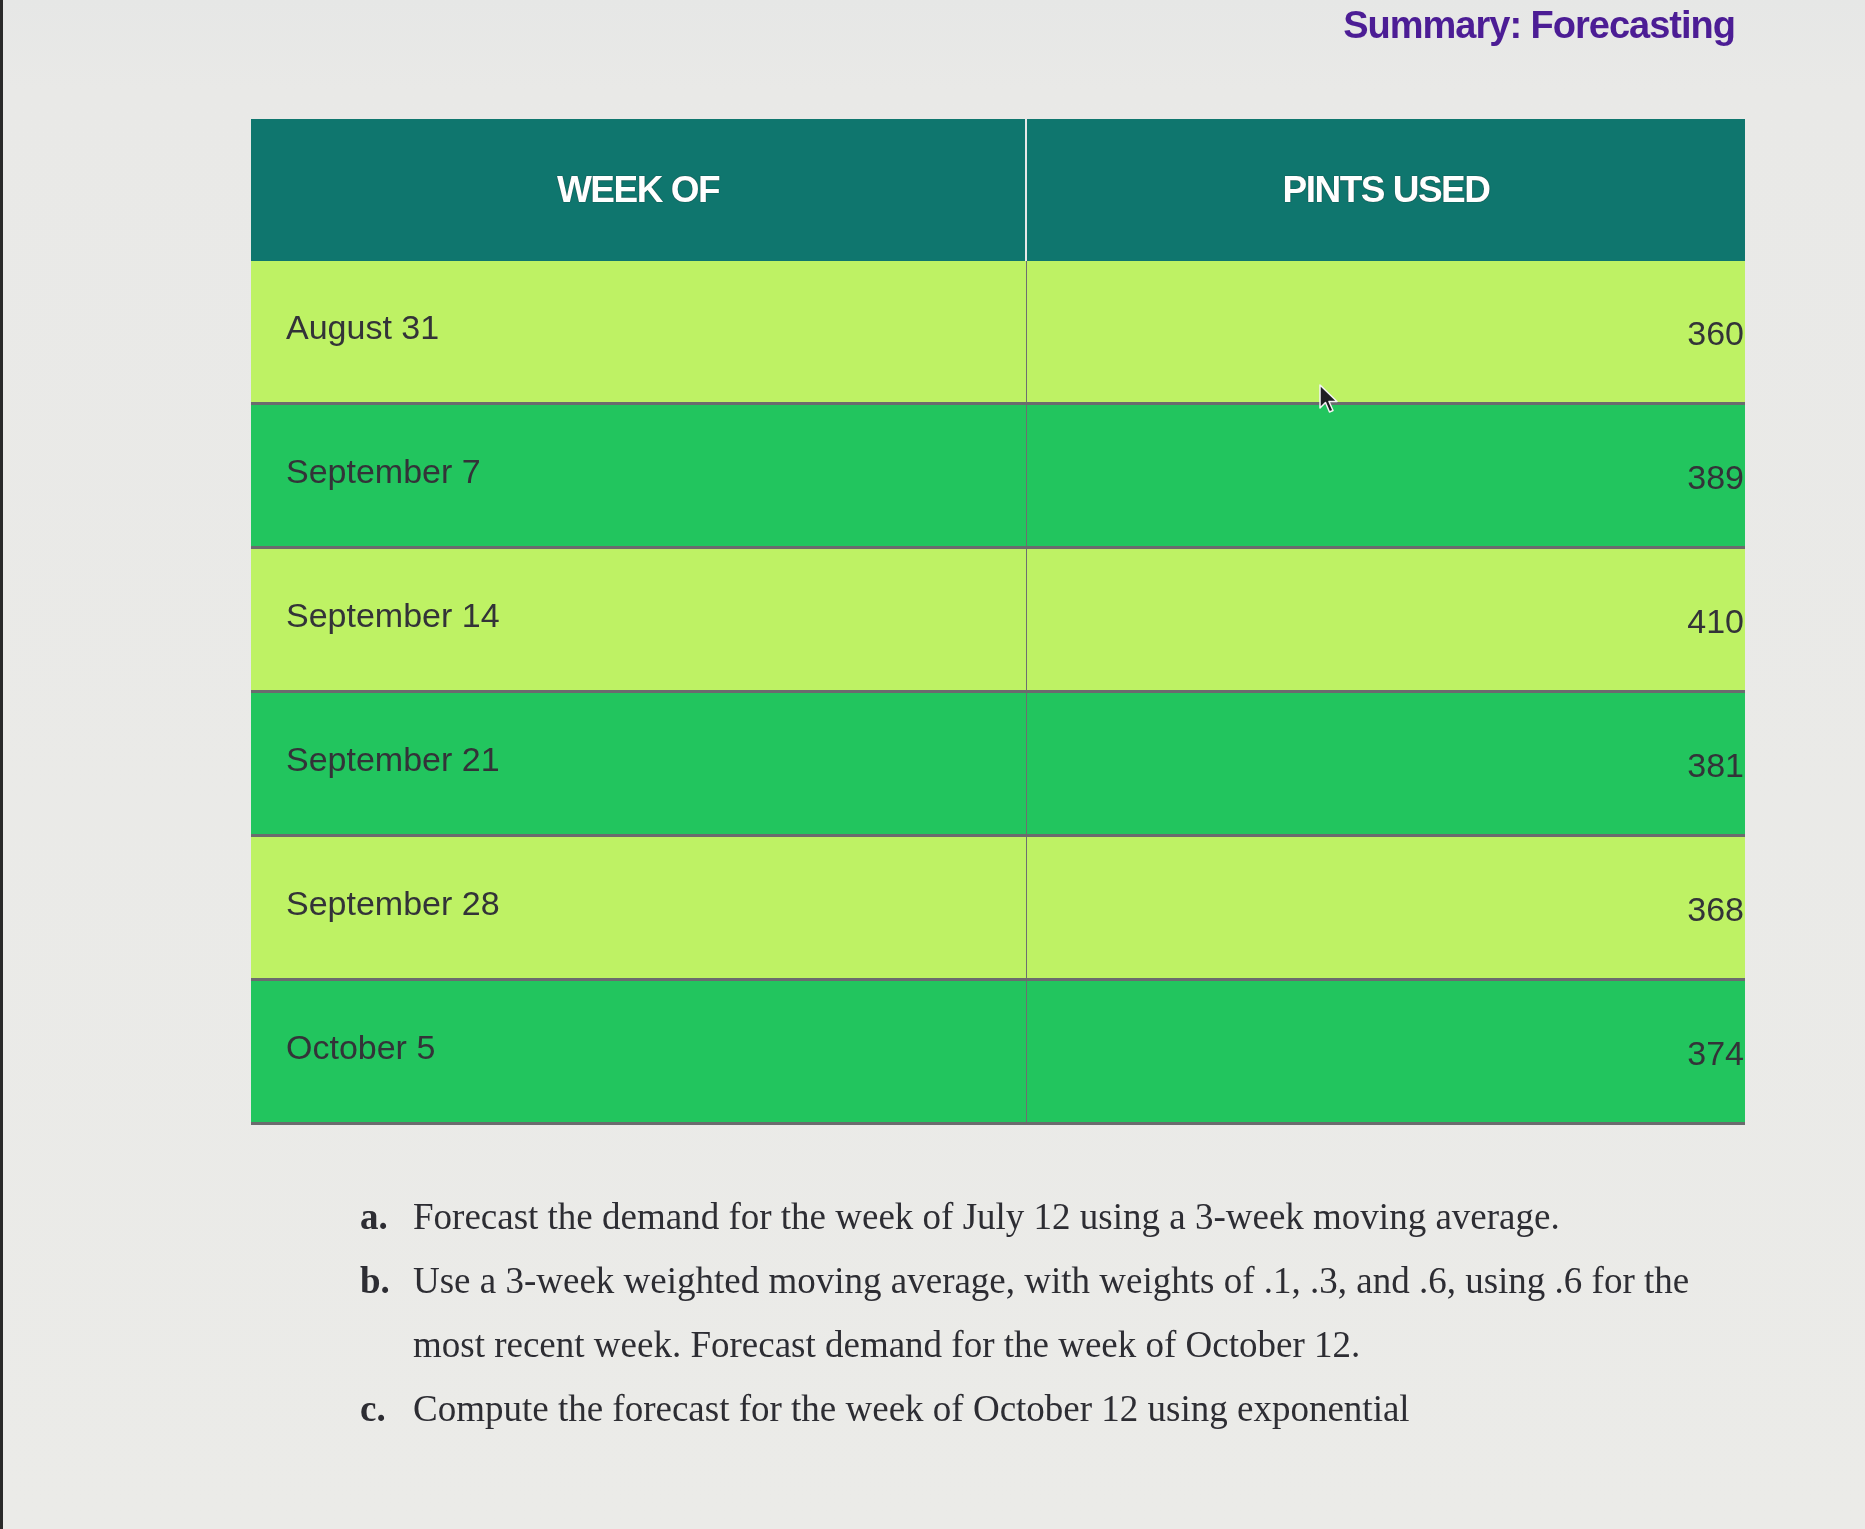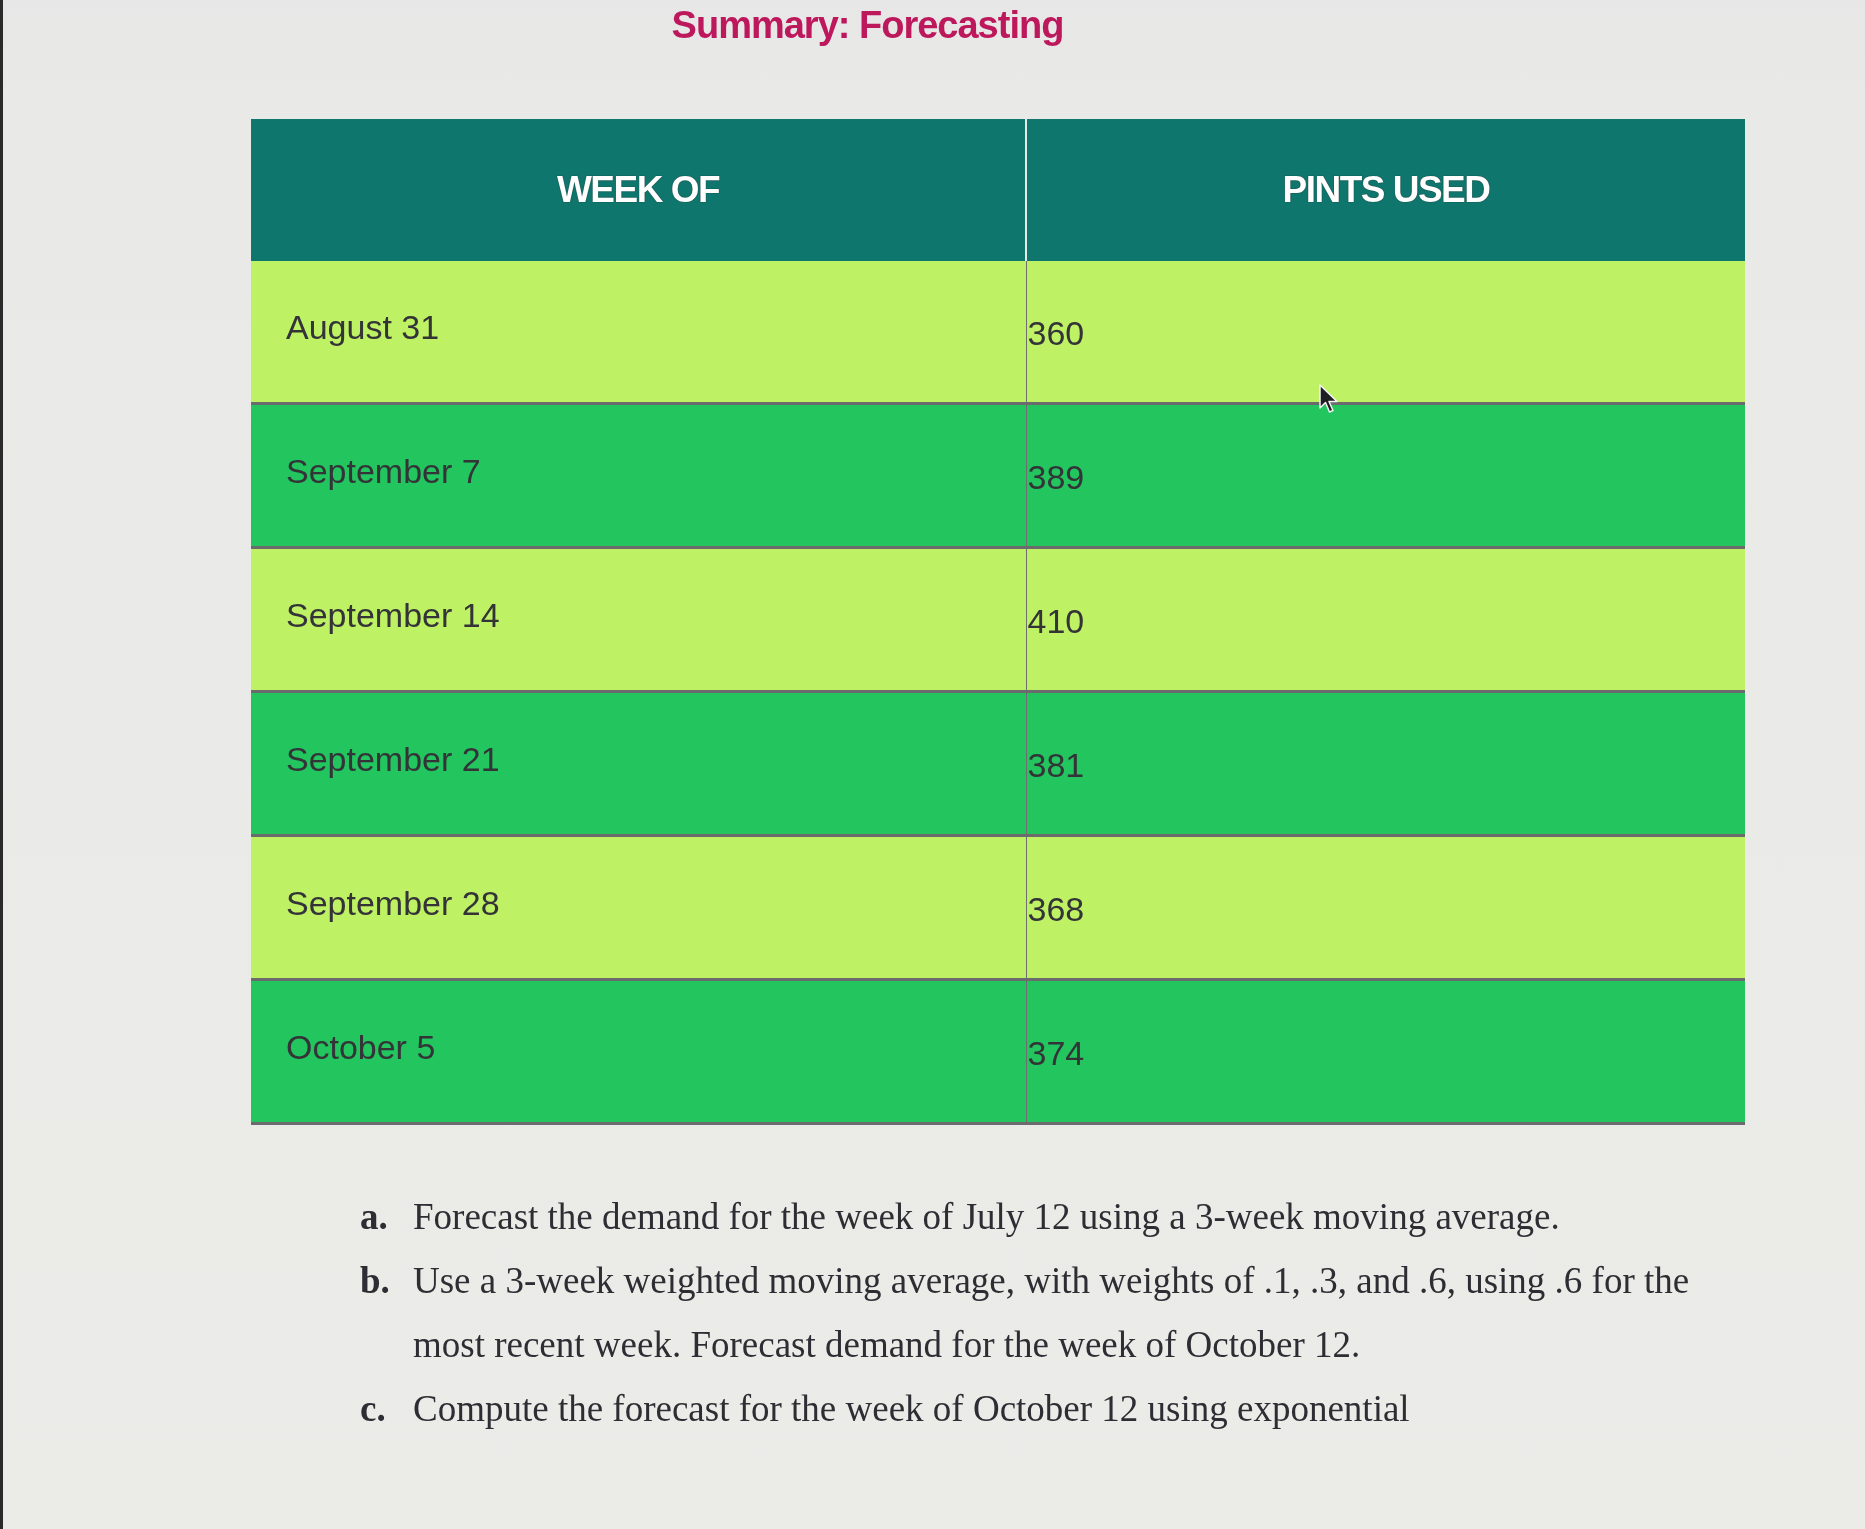--- a/index.html
+++ b/index.html
@@ -19,25 +19,25 @@
       position: absolute;
       left: 0; top: 0; bottom: 0;
       width: 3px;
       background: #2a2a2a;
     }
     .page-title {
       position: absolute;
       left: 0; right: 0;
       top: 4px;
       width: 1735px;
-      text-align: center;
+      text-align: right;
       font-size: 38px;
       font-weight: bold;
       letter-spacing: -1px;
-      color: #be185d;
+      color: #4c1d95;
     }
     .table-wrap {
       position: absolute;
       left: 251px;
       top: 119px;
       width: 1494px;
     }
     table.data-table {
       border-collapse: collapse;
       width: 100%;
@@ -61,21 +61,21 @@
       color: #333338;
       border-bottom: 3px solid #6b6b6e;
       border-right: 1.5px solid #6e6e70;
     }
     table.data-table td:last-child { border-right: none; }
     table.data-table td.week-cell {
       padding-left: 35px;
       padding-bottom: 10px;
     }
     table.data-table td.pints-cell {
-      text-align: left;
+      text-align: right;
       padding-top: 4px;
     }
     tr.row-odd td { background: #bef264; }
     tr.row-even td { background: #22c55e; }
     .col-week { width: 775px; }
 
     .cursor-icon {
       position: absolute;
       left: 1318px;
       top: 384px;

